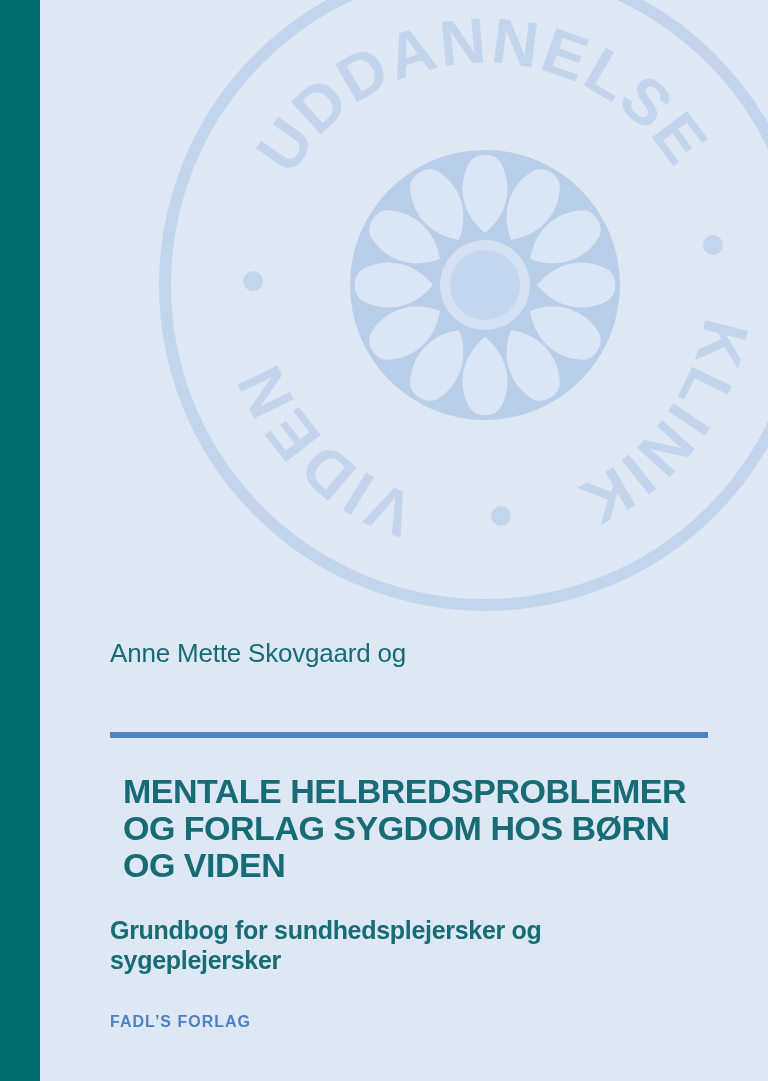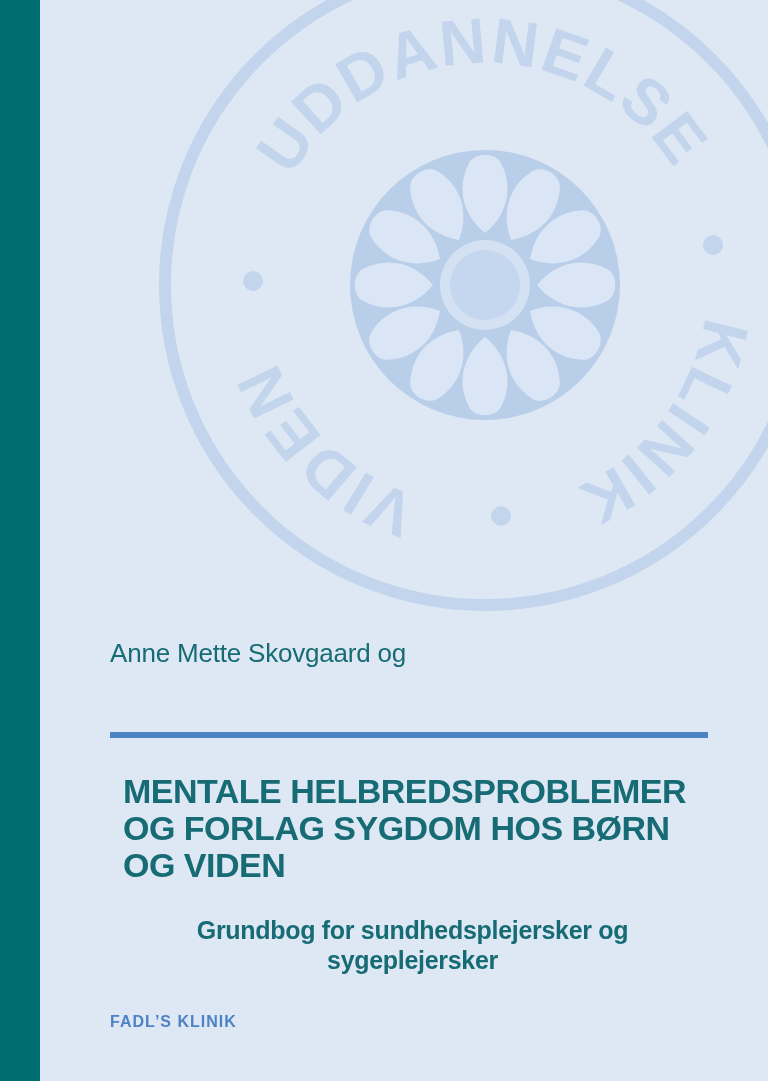--- a/index.html
+++ b/index.html
@@ -131,17 +131,17 @@
   </div>
 
   <div class="content divider" style="position: absolute;"></div>
 
   <h1 class="content title" style="position: absolute;">
     <div>MENTALE HELBREDSPROBLEMER</div>
     <div>OG FORLAG SYGDOM HOS BØRN</div>
     <div>OG VIDEN</div>
   </h1>
 
-  <div class="content subtitle" style="position: absolute; text-align: center;">Grundbog for sundhedsplejersker og sygeplejersker</div>
+  <div class="content subtitle" style="position: absolute;">Grundbog for sundhedsplejersker og sygeplejersker</div>
 
-  <div class="content publisher" style="position: absolute;">FADL’S KLINIK</div>
+  <div class="content publisher" style="position: absolute;">FADL’S FORLAG</div>
 
 </div>
 
 </body></html>

